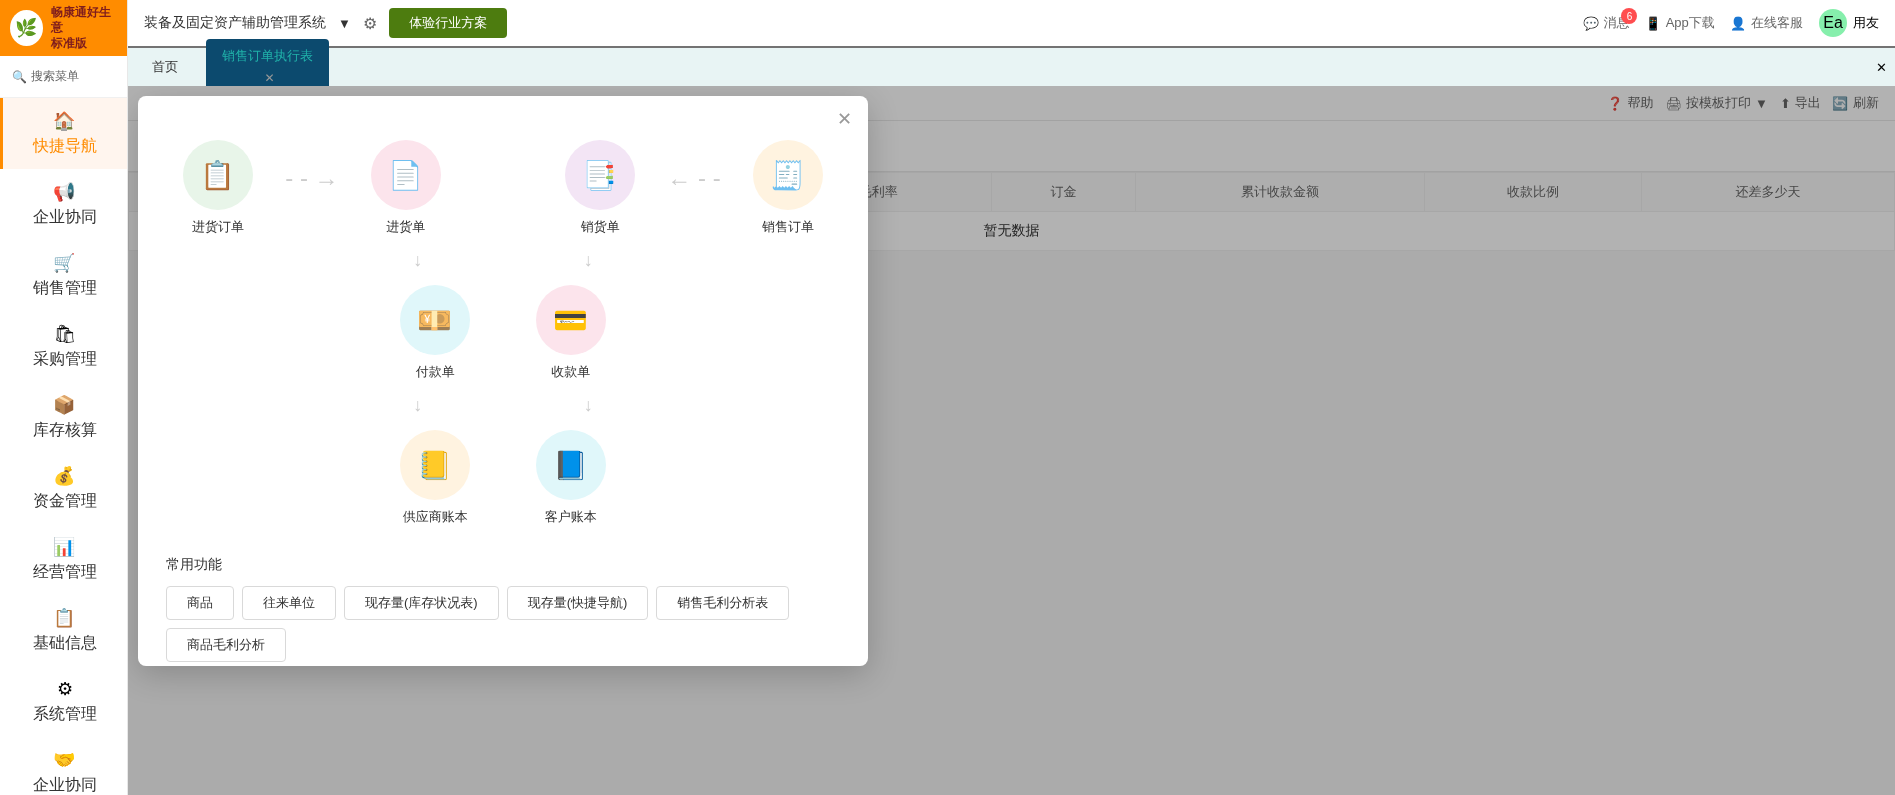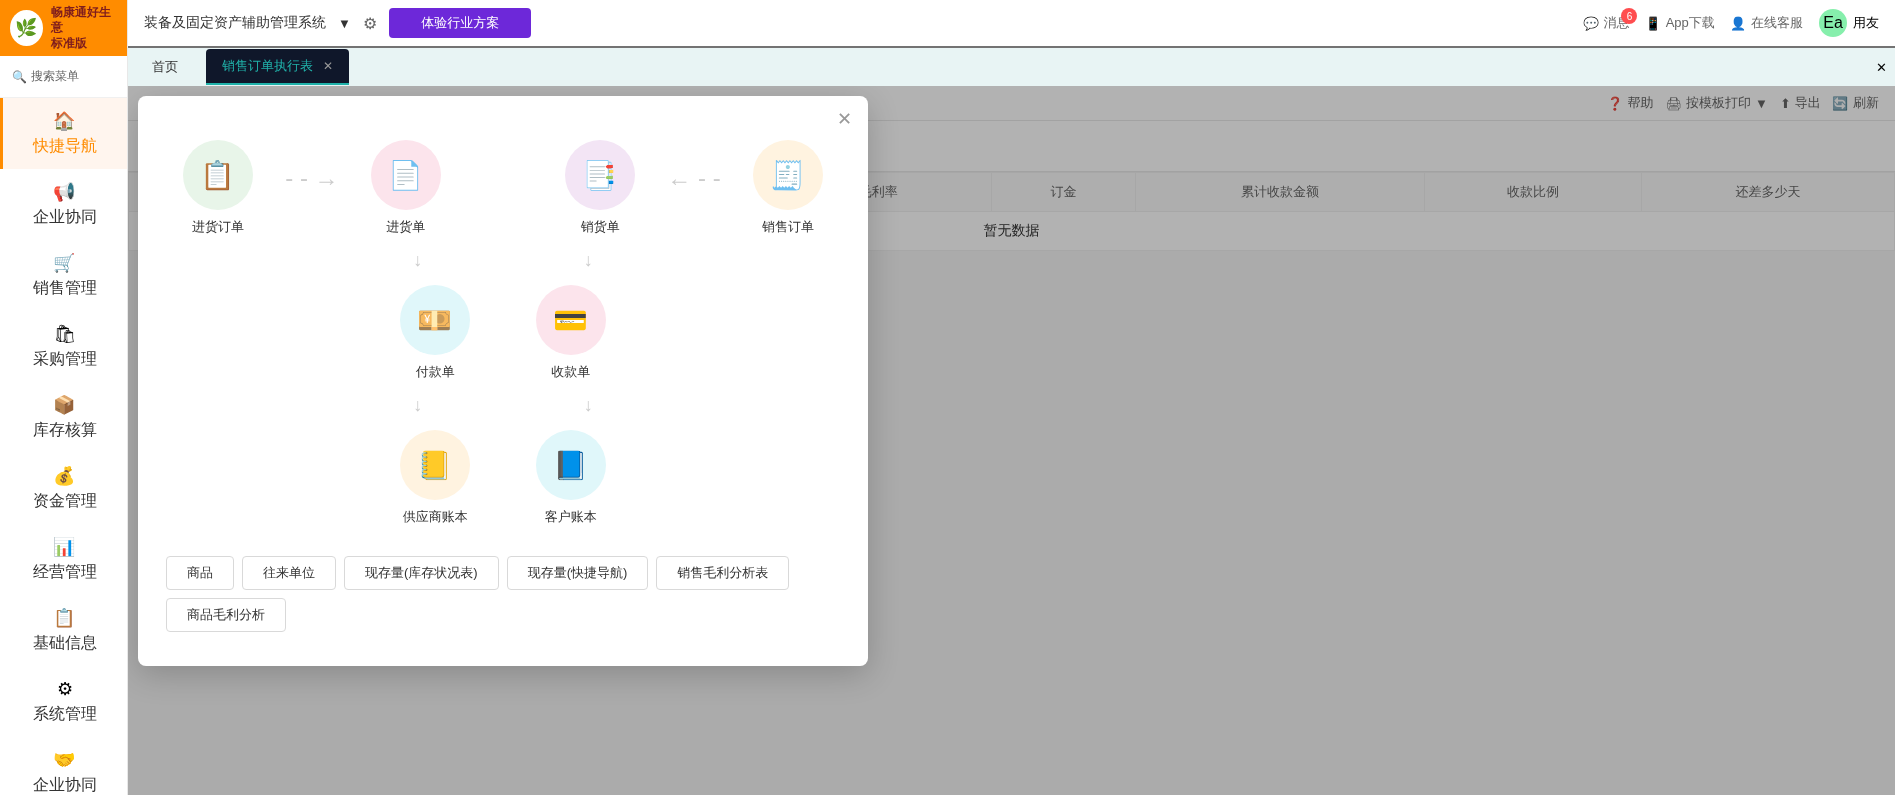--- a/index.html
+++ b/index.html
@@ -28,27 +28,27 @@
     
     .topbar { height: 48px; background: #fff; border-bottom: 2px solid #737373; display: flex; align-items: center; padding: 0 16px; gap: 12px; }
     .topbar-title { font-size: 14px; color: #333; font-weight: 500; }
     .topbar-dropdown { display: flex; align-items: center; gap: 4px; cursor: pointer; color: #333; }
     .topbar-spacer { flex: 1; }
     .topbar-actions { display: flex; align-items: center; gap: 16px; }
     .topbar-action { display: flex; align-items: center; gap: 4px; cursor: pointer; color: #666; font-size: 13px; position: relative; }
     .topbar-action .badge { background: #ff4d4f; color: #fff; border-radius: 10px; font-size: 10px; padding: 0 4px; min-width: 16px; height: 16px; display: flex; align-items: center; justify-content: center; position: absolute; top: -6px; right: -8px; }
     .topbar-user { display: flex; align-items: center; gap: 6px; cursor: pointer; }
     .topbar-avatar { width: 28px; height: 28px; border-radius: 50%; background: #86efac; display: flex; align-items: center; justify-content: center; font-size: 16px; overflow: hidden; }
-    .experience-btn { background: #6d28d9; color: #fff; border: none; border-radius: 4px; padding: 6px 32px; font-size: 13px; cursor: pointer; }
+    .experience-btn { background: #4d7c0f; color: #fff; border: none; border-radius: 4px; padding: 6px 20px; font-size: 13px; cursor: pointer; }
     .settings-icon { cursor: pointer; color: #666; font-size: 16px; }
 
     
     .tabbar { display: flex; align-items: center; background: #e8f4f4; height: 38px; padding: 0 8px; gap: 12px; }
     .tab { padding: 8px 16px; cursor: pointer; font-size: 13px; color: #666; border-radius: 4px 4px 0 0; display: flex; align-items: center; gap: 6px; }
-    .tab.active { background: #0f172a; color: #20b2aa; font-weight: 500; border-bottom: 2px solid #20b2aa; }
+    .tab.active { background: #0c4a6e; color: #20b2aa; font-weight: 500; border-bottom: 2px solid #20b2aa; flex-direction: column; }
     .tab-home { color: #333; }
     .tab-close { font-size: 12px; color: #999; cursor: pointer; margin-left: 4px; }
 
     
     .content-area { flex: 1; background: #f5f5f5; position: relative; overflow: hidden; }
 
     
     .page-header { background: #fff; padding: 8px 16px; display: flex; align-items: center; gap: 12px; border-bottom: 1px solid #e8e8e8; }
     .page-header-actions { margin-left: auto; display: flex; align-items: center; gap: 12px; }
     .page-header-action { display: flex; align-items: center; gap: 4px; color: #666; cursor: pointer; font-size: 13px; }
@@ -337,20 +337,21 @@
                 <div class="flow-cell">
                   <div class="flow-circle teal">📘</div>
                   <span class="flow-label">客户账本</span>
                 </div>
                 <div style="width:160px;"></div>
               </div>
             </div>
           </div>
 
           <div class="common-section">
+            <div class="common-title">常用功能</div>
             <div class="common-buttons">
               <button class="common-btn">商品</button>
               <button class="common-btn">往来单位</button>
               <button class="common-btn">现存量(库存状况表)</button>
               <button class="common-btn">现存量(快捷导航)</button>
               <button class="common-btn">销售毛利分析表</button>
               <button class="common-btn">商品毛利分析</button>
             </div>
 
           </div>

